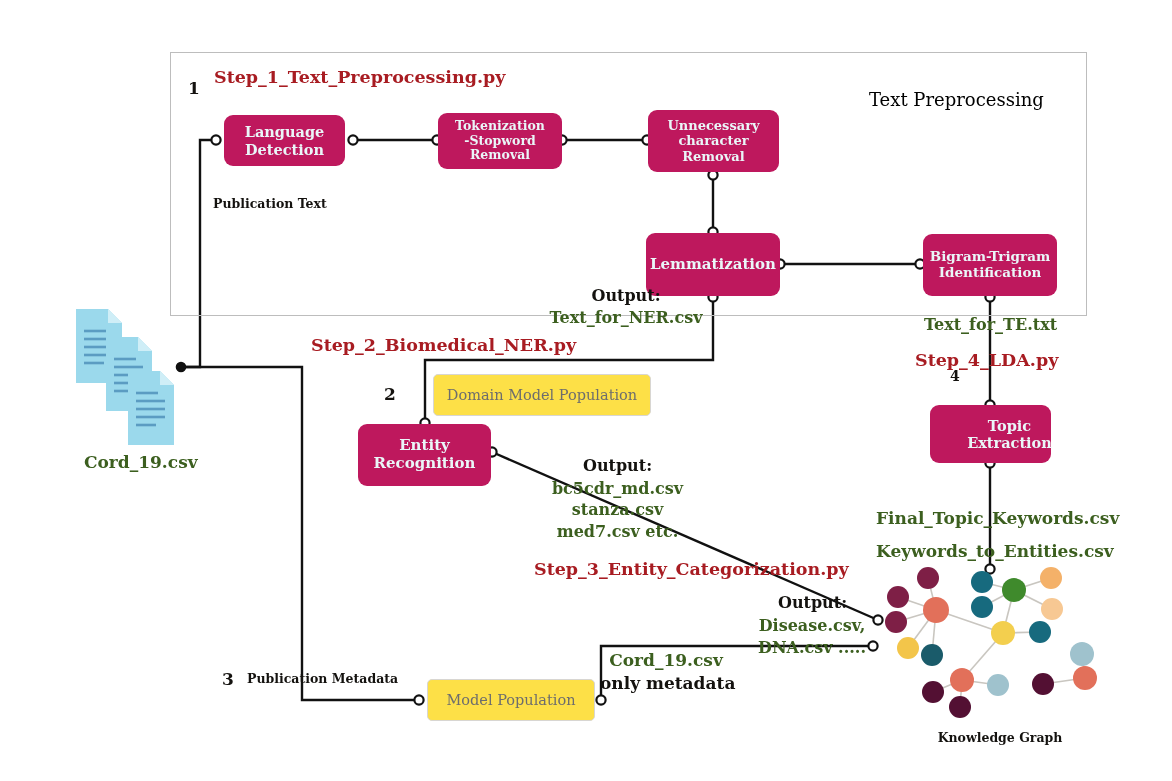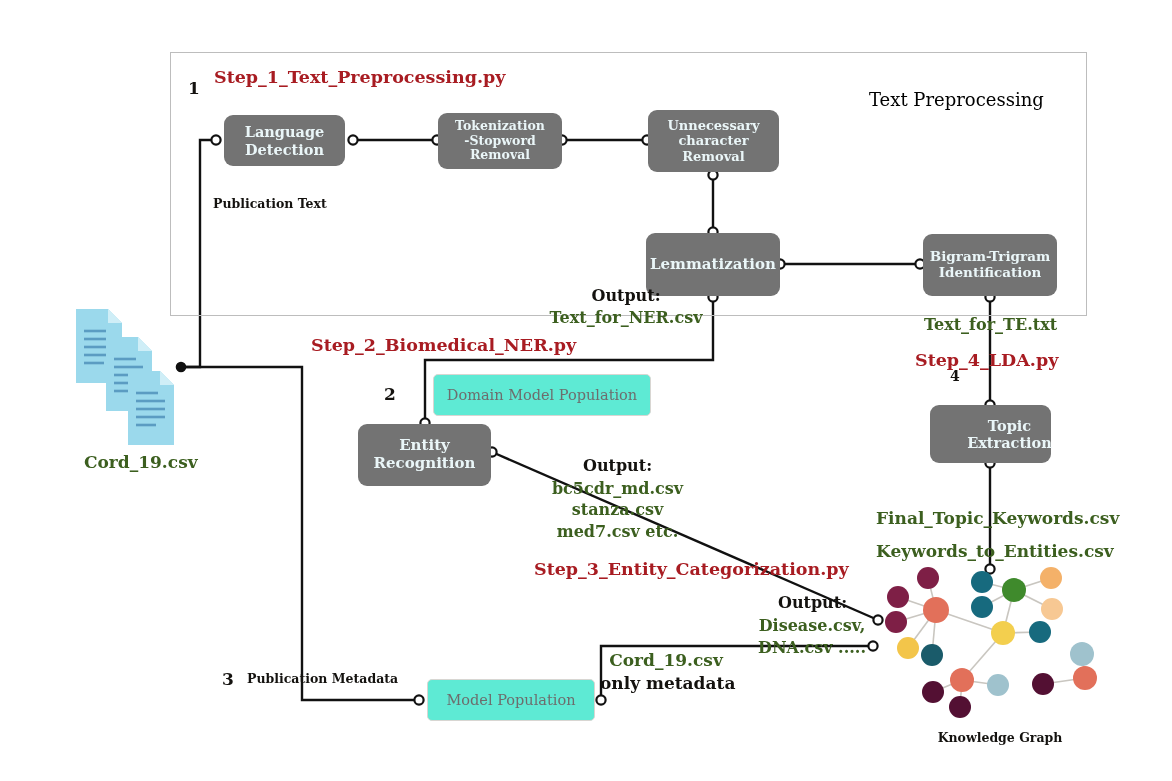--- a/index.html
+++ b/index.html
@@ -9,31 +9,31 @@
   }
   #stage{position:absolute;left:0;top:0;width:1172px;height:781px;}
 
   
   .section-box{
     position:absolute;border:1px solid #bdbdbd;background:transparent;
   }
 
   
   .node{
-    position:absolute;background:#737373;border-radius:9px;
+    position:absolute;background:#be185d;border-radius:9px;
     color:#eaf6f8;display:flex;align-items:center;justify-content:center;
     text-align:center;font-weight:bold;line-height:1.18;
     font-family:"DejaVu Serif", serif;
     box-sizing:border-box;padding:2px 6px;
   }
 
   
   .ghost-box{
     position:absolute;border:1px solid #d8d6d2;border-radius:5px;
-    background:#5eead4;display:flex;align-items:center;justify-content:center;
+    background:#fde047;display:flex;align-items:center;justify-content:center;
     color:#6d6d6d;font-family:"DejaVu Serif", serif;font-size:14.5px;
     box-sizing:border-box;text-align:center;
   }
 
   
   .lbl{position:absolute;white-space:pre;font-family:"DejaVu Serif", serif;}
   .lbl-red{color:#a81c22;font-weight:bold;font-size:16.5px;}
   .lbl-green{color:#3c5f1f;font-weight:bold;font-size:16px;}
   .lbl-black{color:#14120f;font-weight:bold;font-size:16px;}
   .lbl-num{color:#14120f;font-weight:bold;font-size:16px;}

